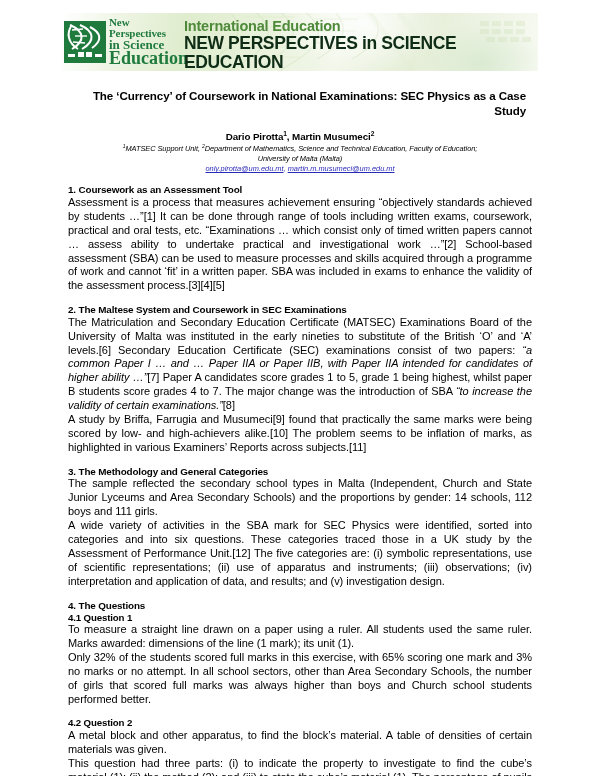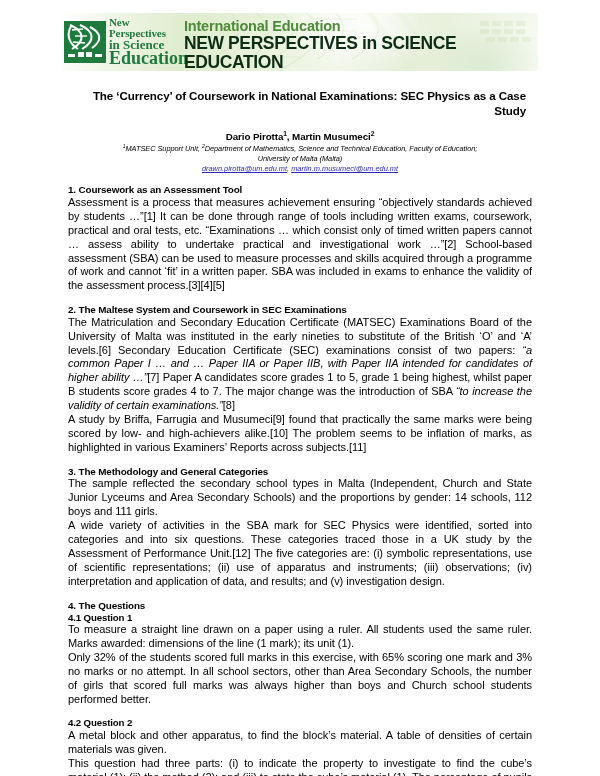--- a/index.html
+++ b/index.html
@@ -252,21 +252,21 @@
 
 <div class="page">
 
   <div class="doc-title">The ‘Currency’ of Coursework in National Examinations: SEC Physics as a Case Study</div>
 
   <div class="authors">Dario Pirotta<sup>1</sup>, Martin Musumeci<sup>2</sup></div>
 
   <div class="affil"><sup>1</sup>MATSEC Support Unit, <sup>2</sup>Department of Mathematics, Science and Technical Education, Faculty of Education;<br>University of Malta (Malta)</div>
 
   <div class="emails">
-    <span class="mail">drawn.pirotta@um.edu.mt</span><span>, </span><span class="mail">martin.m.musumeci@um.edu.mt</span>
+    <span class="mail">only.pirotta@um.edu.mt</span><span>, </span><span class="mail">martin.m.musumeci@um.edu.mt</span>
   </div>
 
   <h2 class="sec">1. Coursework as an Assessment Tool</h2>
   <p class="body">Assessment is a process that measures achievement ensuring “objectively standards achieved by students …”[1] It can be done through range of tools including written exams, coursework, practical and oral tests, etc. “Examinations … which consist only of timed written papers cannot … assess ability to undertake practical and investigational work …”[2] School-based assessment (SBA) can be used to measure processes and skills acquired through a programme of work and cannot ‘fit’ in a written paper. SBA was included in exams to enhance the validity of the assessment process.[3][4][5]</p>
 
   <h2 class="sec">2. The Maltese System and Coursework in SEC Examinations</h2>
   <p class="body">The Matriculation and Secondary Education Certificate (MATSEC) Examinations Board of the University of Malta was instituted in the early nineties to substitute of the British ‘O’ and ‘A’ levels.[6] Secondary Education Certificate (SEC) examinations consist of two papers: <i>“a common Paper I … and … Paper IIA or Paper IIB, with Paper IIA intended for candidates of higher ability …”</i>[7] Paper A candidates score grades 1 to 5, grade 1 being highest, whilst paper B students score grades 4 to 7. The major change was the introduction of SBA <i>“to increase the validity of certain examinations.”</i>[8]</p>
   <p class="body tight">A study by Briffa, Farrugia and Musumeci[9] found that practically the same marks were being scored by low- and high-achievers alike.[10] The problem seems to be inflation of marks, as highlighted in various Examiners’ Reports across subjects.[11]</p>
 
   <h2 class="sec">3. The Methodology and General Categories</h2>

